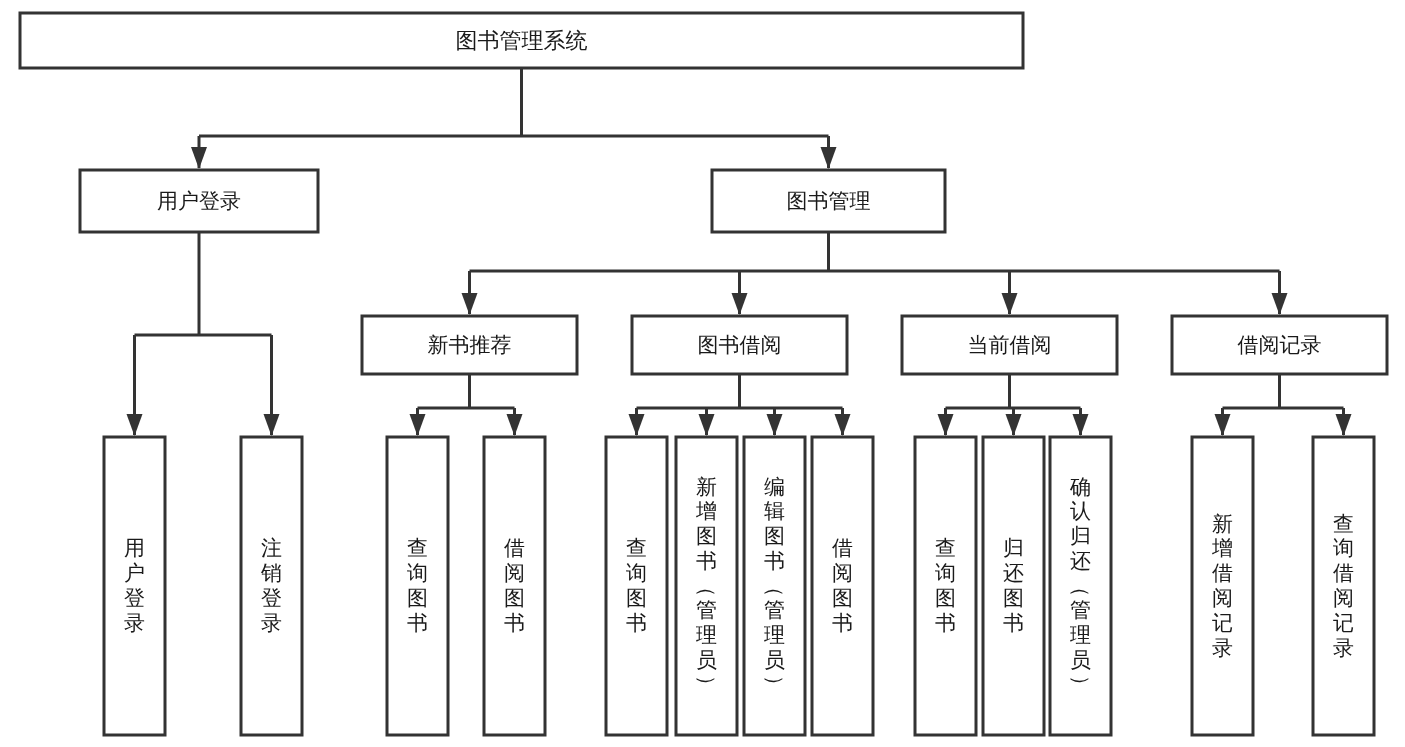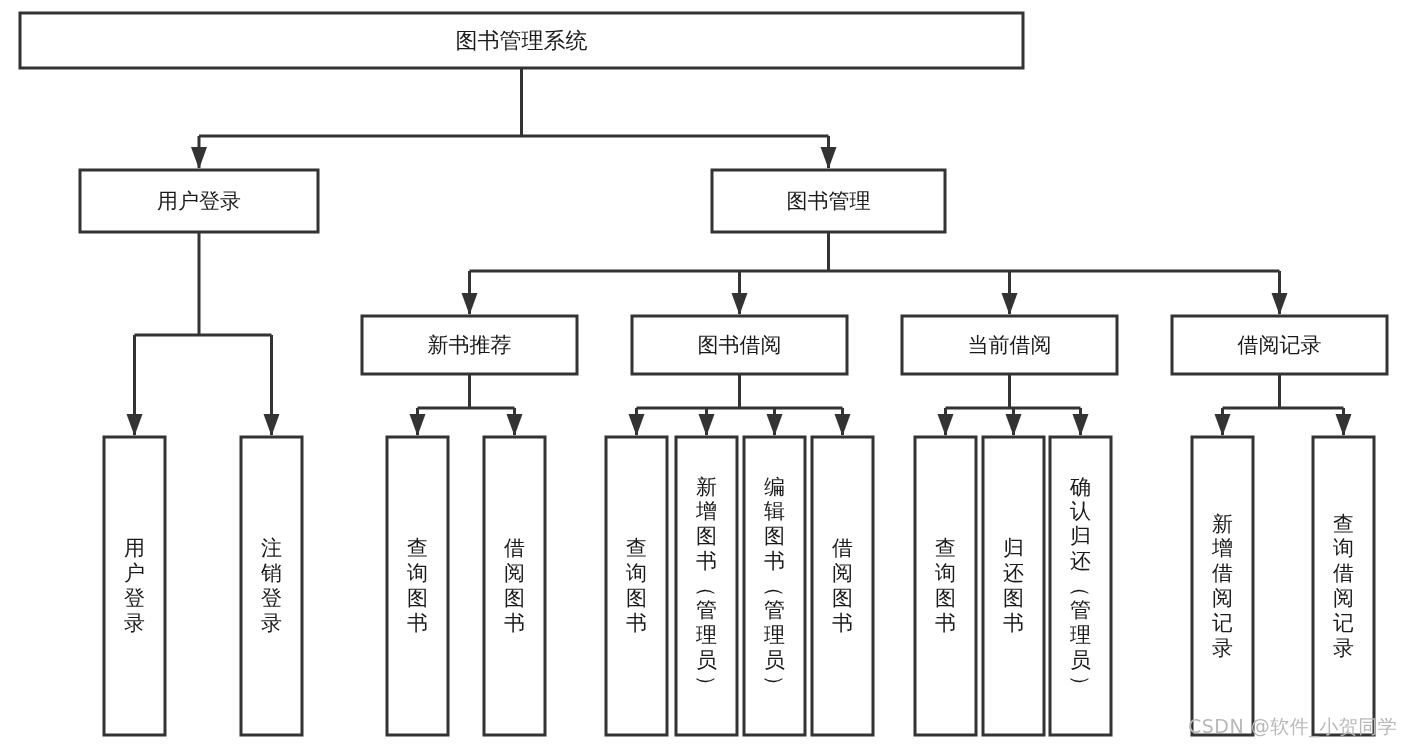--- a/index.html
+++ b/index.html
@@ -312,15 +312,14 @@
       <div class="vert-label-wrap" style="left: 1313px; top: 437px; width: 61px; height: 298px;">
         <span>查</span>
         <span>询</span>
         <span>借</span>
         <span>阅</span>
         <span>记</span>
         <span>录</span>
       </div>
     </div>
 
-  <div class="watermark" id="watermark" style="left:1188px; top:714px;">CSDN @软件_小贺同学</div>
 
 </div>
 
 </body></html>

